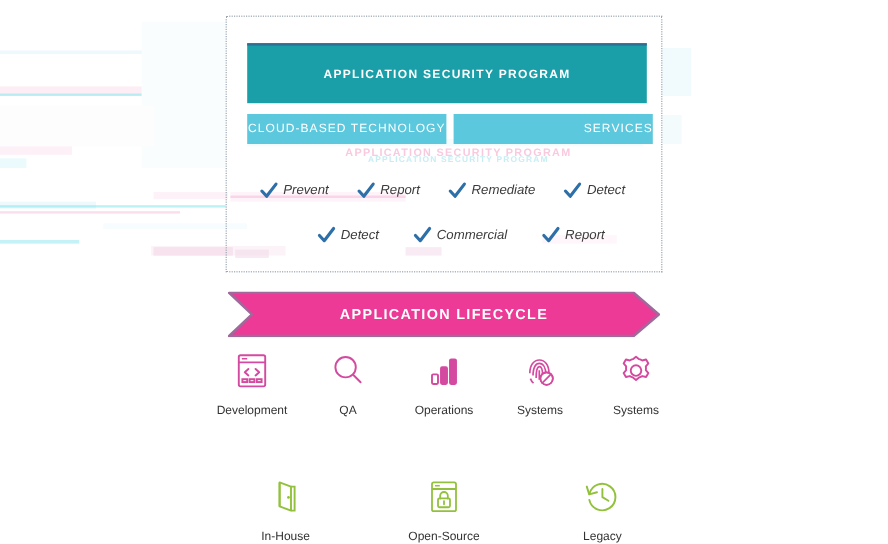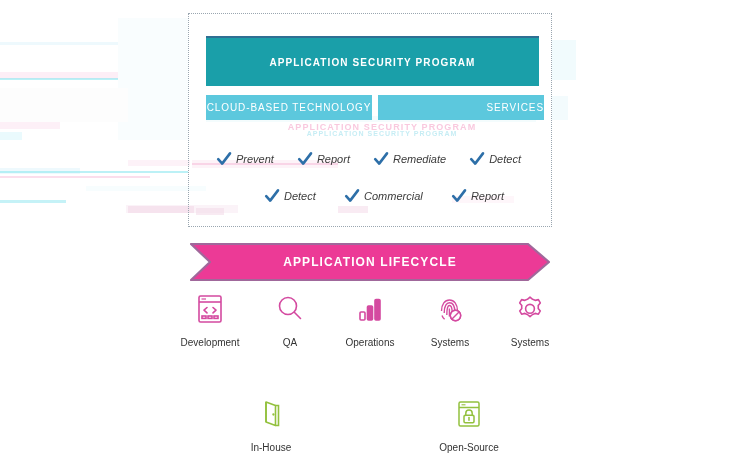--- a/index.html
+++ b/index.html
@@ -308,15 +308,25 @@
           <path d="M13.8 18.5 L13.8 16.2 a3.2 3.2 0 0 1 6.4 0 L20.2 18.5" stroke-linecap="round"></path>
           <rect x="12" y="18.3" width="10" height="7.4" rx="1.2"></rect>
           <line x1="17" y1="20.6" x2="17" y2="23.3" stroke-linecap="round"></line>
         </svg>
       </span>
       <span class="cap">Open-Source</span>
     </div>
 
 
 
+    <div class="icon-cell">
+      <span class="glyph">
+        <svg width="34" height="34" viewBox="0 0 34 34" fill="none" stroke="#93c13e" stroke-width="1.6">
+          <path d="M6.2 14.5 A11 11 0 1 1 6.1 19.6" stroke-linecap="round"></path>
+          <path d="M4 8.5 L6 15 L12.5 13.2" stroke-linecap="round" stroke-linejoin="round"></path>
+          <path d="M17 10.5 L17 17.3 L22 20.3" stroke-linecap="round" stroke-linejoin="round"></path>
+        </svg>
+      </span>
+      <span class="cap">Legacy</span>
+    </div>
   </div>
 
 </div>
 
 </body></html>

